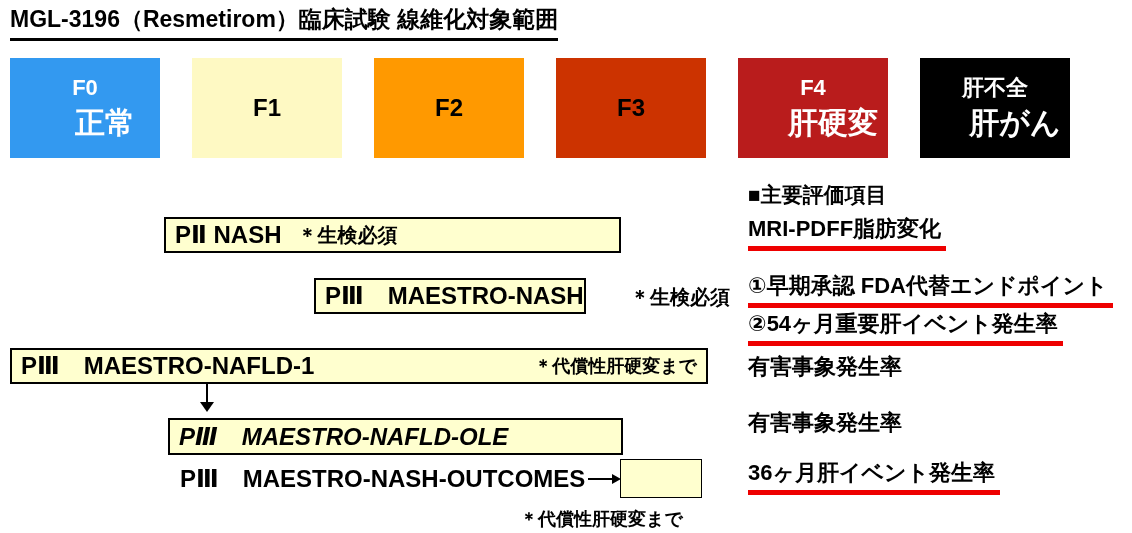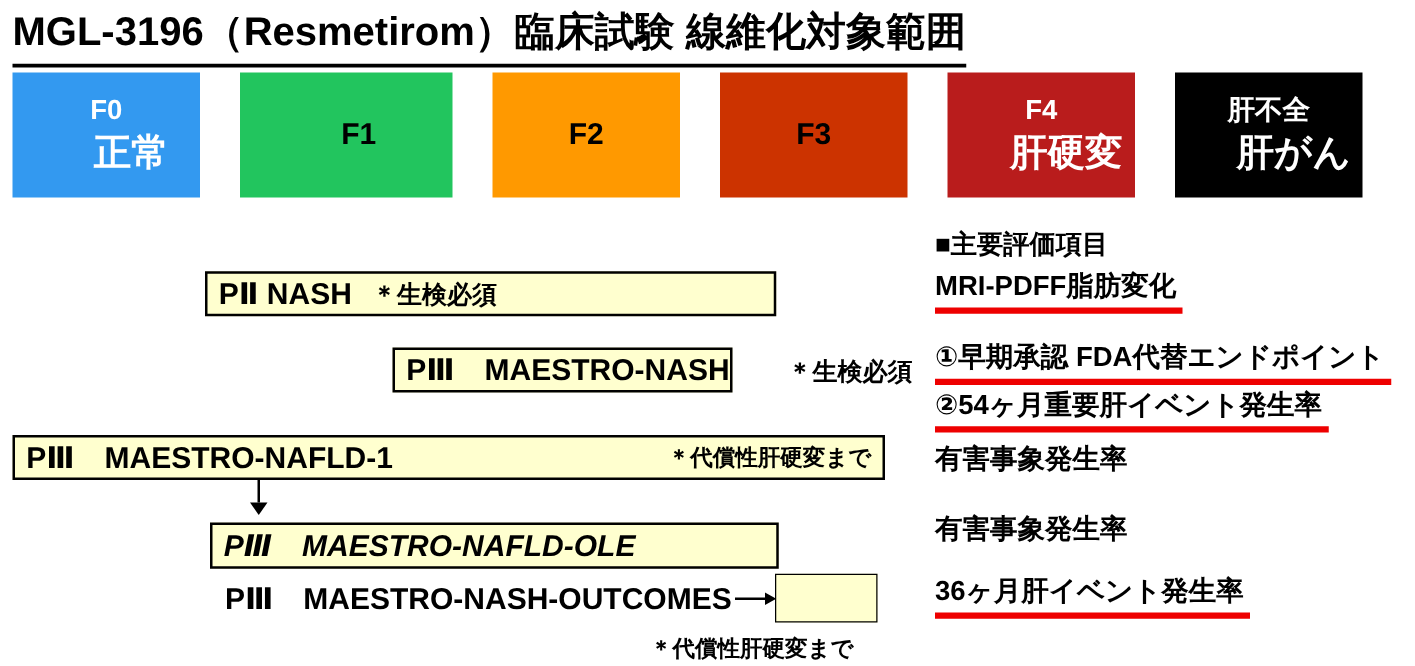--- a/index.html
+++ b/index.html
@@ -2,21 +2,21 @@
 <html><head>
 <meta charset="utf-8">
 <style>
   html,body { margin:0; padding:0; background:#ffffff; }
   .page {
     position:relative; width:1132px; height:533px; background:#ffffff;
     font-family:"Liberation Sans","DejaVu Sans",sans-serif; overflow:hidden; color:#000;
   }
   .title {
     position:absolute; left:10px; top:4px; margin:0;
-    font-size:32px; font-weight:bold; white-space:nowrap;
+    font-size:23px; font-weight:bold; white-space:nowrap;
     border-bottom:3px solid #000; padding-bottom:3px; display:inline-block;
   }
   
   .bar { position:absolute; left:10px; top:58px; display:flex;gap:32px; }
   .seg {
     width:150px; height:100px; display:flex; flex-direction:column;
     justify-content:center; align-items:center;
     font-weight:bold; font-size:24px; line-height:1.3; white-space:nowrap;
   }
   .seg .l2 { font-size:30px;margin-left:40px; }
@@ -55,21 +55,21 @@
 
 <div class="page">
 
   <h1 class="title">MGL-3196（Resmetirom）臨床試験 線維化対象範囲</h1>
 
   <div class="bar">
     <div class="seg two" style="background: rgb(51, 153, 240); color: rgb(255, 255, 255);">
       <div class="l1">F0</div>
       <div class="l2">正常</div>
     </div>
-    <div class="seg" style="background: #22c55e; color: rgb(0, 0, 0); padding-left: 20px;">
+    <div class="seg" style="background: #fef9c3; color: rgb(0, 0, 0);">
       <div class="l1">F1</div>
     </div>
     <div class="seg" style="background: rgb(255, 153, 0); color: rgb(0, 0, 0);">
       <div class="l1">F2</div>
     </div>
     <div class="seg" style="background: rgb(204, 51, 0); color: rgb(0, 0, 0);">
       <div class="l1">F3</div>
     </div>
     <div class="seg two" style="background: #b91c1c; color: rgb(255, 255, 255);">
       <div class="l1">F4</div>

